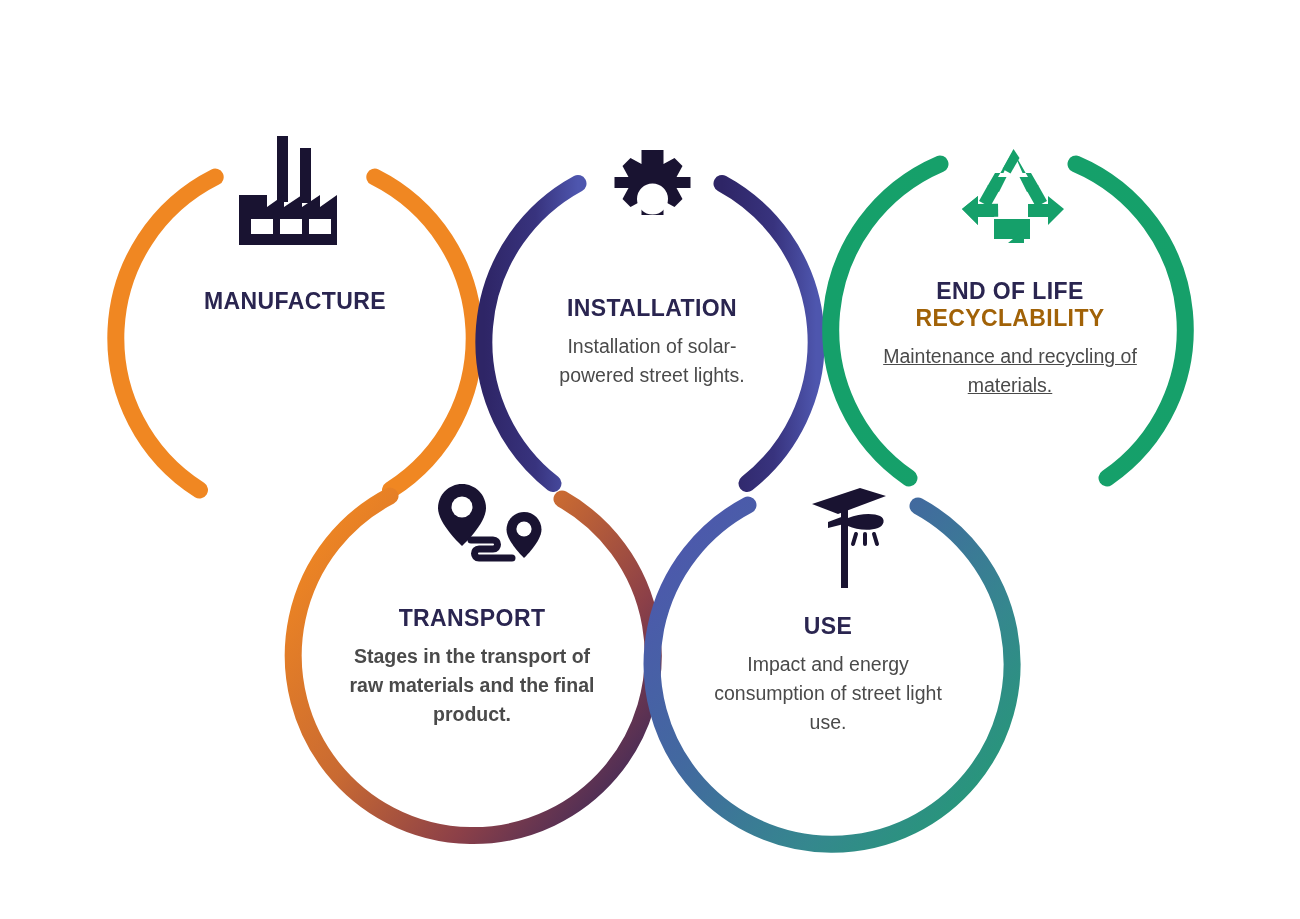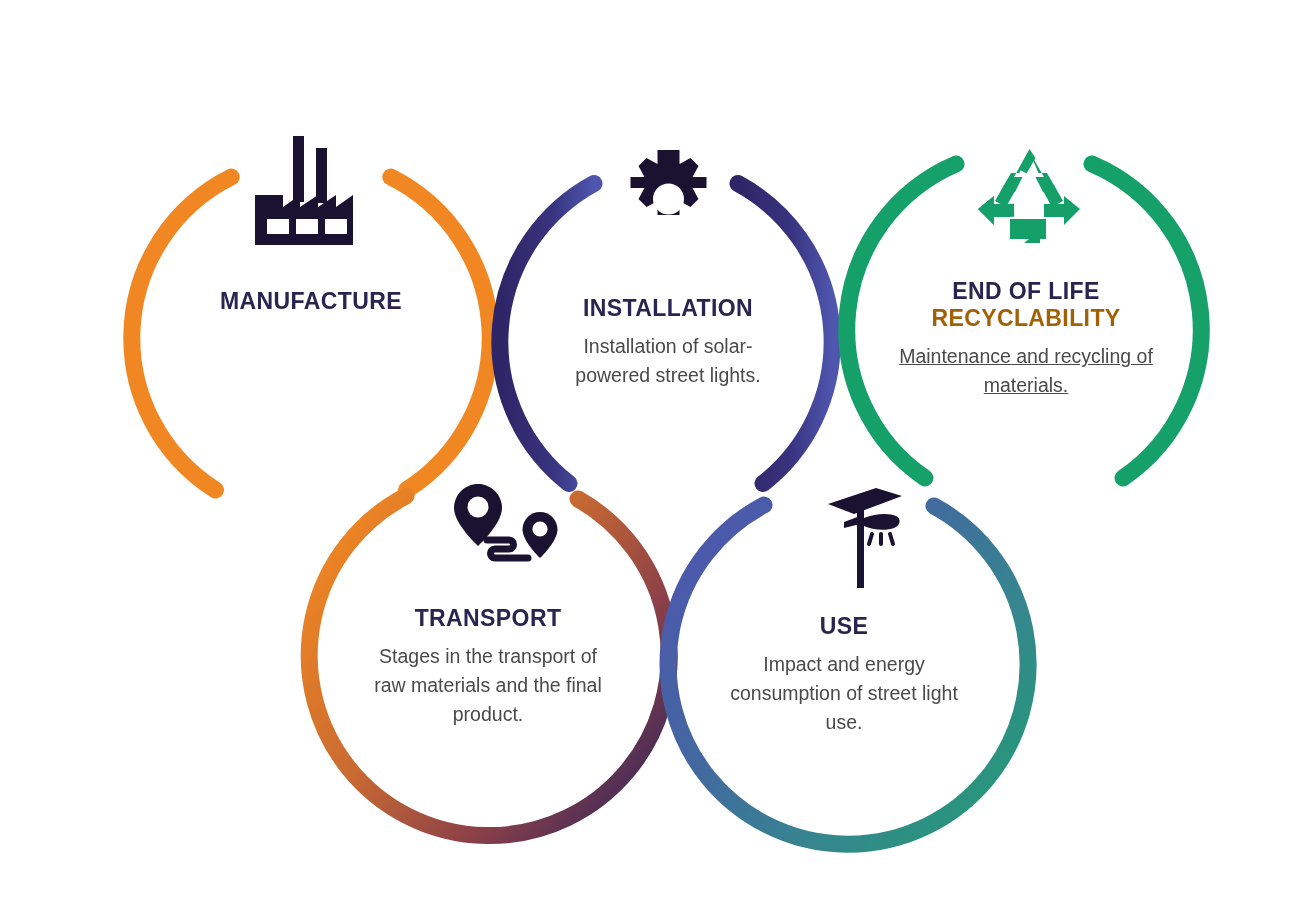--- a/index.html
+++ b/index.html
@@ -9,21 +9,21 @@
   }
   body {
     width: 1300px;
     height: 919px;
     font-family: "Liberation Sans", sans-serif;
     position: relative;
     overflow: hidden;
   }
   #stage {
     position: absolute;
-    left: 16px; top: 0;
+    left: 0; top: 0;
     width: 1265px;
     height: 919px;
   }
   svg.arcs {
     position: absolute;
     left: 0; top: 0;
     width: 1300px;
     height: 919px;
     pointer-events: none;
   }
@@ -54,21 +54,21 @@
   }
   
   #node-manufacture { left: 115px; top: 288px; }
   #node-installation { left: 472px; top: 295px; }
   #node-endoflife   { left: 830px; top: 278px; }
   #node-transport   { left: 292px; top: 605px; }
   #node-use         { left: 648px; top: 613px; }
 
   #node-installation .desc { padding: 0 78px; }
   #node-endoflife .desc { padding: 0 46px; text-decoration: underline; }
-  #node-transport .desc { padding: 0 54px; }
+  #node-transport .desc { padding: 0 54px; font-weight: bold; }
   #node-use .desc { padding: 0 62px; }
 
   #icon-factory   { left: 236px; top: 133px; width: 125px; height: 112px; }
   #icon-gear      { left: 600px; top: 147px; width: 105px; height: 105px; }
   #icon-recycle   { left: 958px; top: 147px; width: 110px; height: 100px; }
   #icon-route     { left: 438px; top: 484px; width: 110px; height: 96px; }
   #icon-streetlight { left: 808px; top: 482px; width: 96px; height: 108px; }
 </style>
 </head>
 <body>

